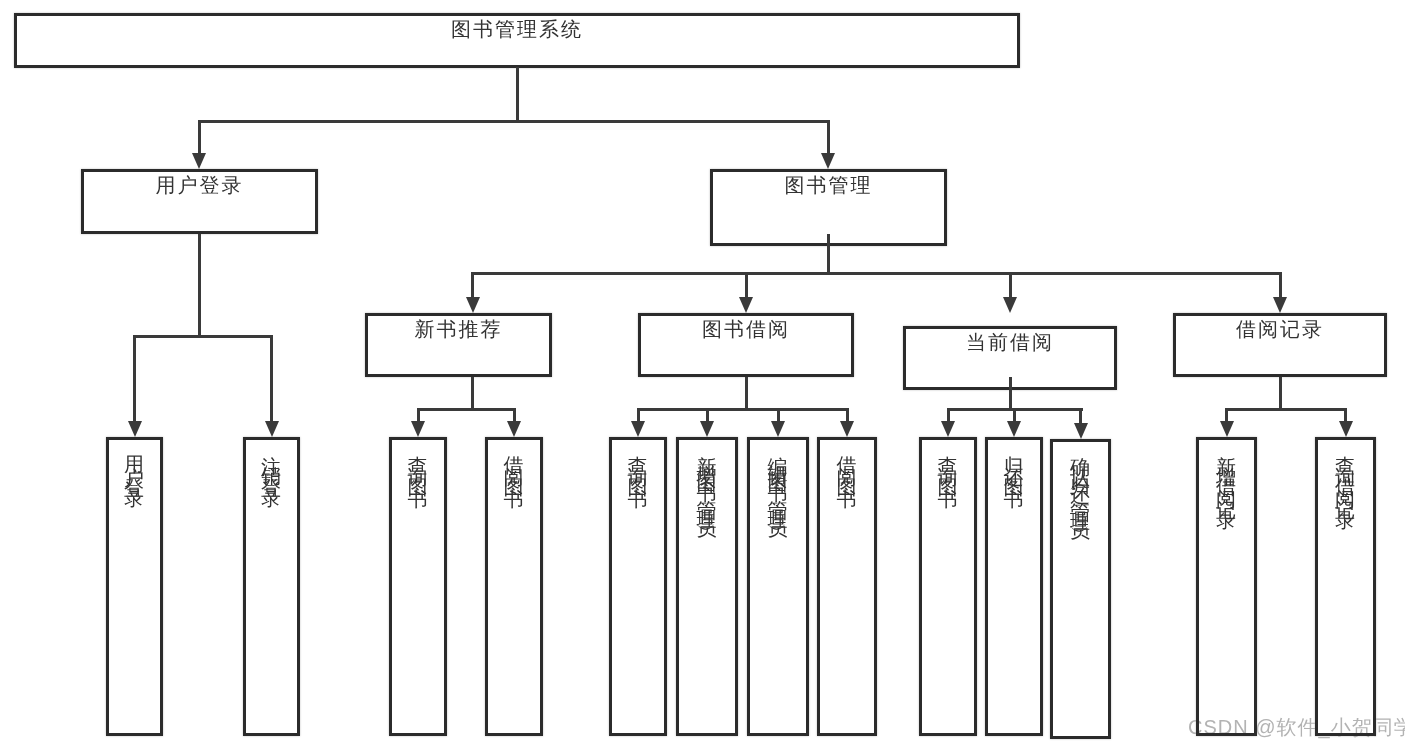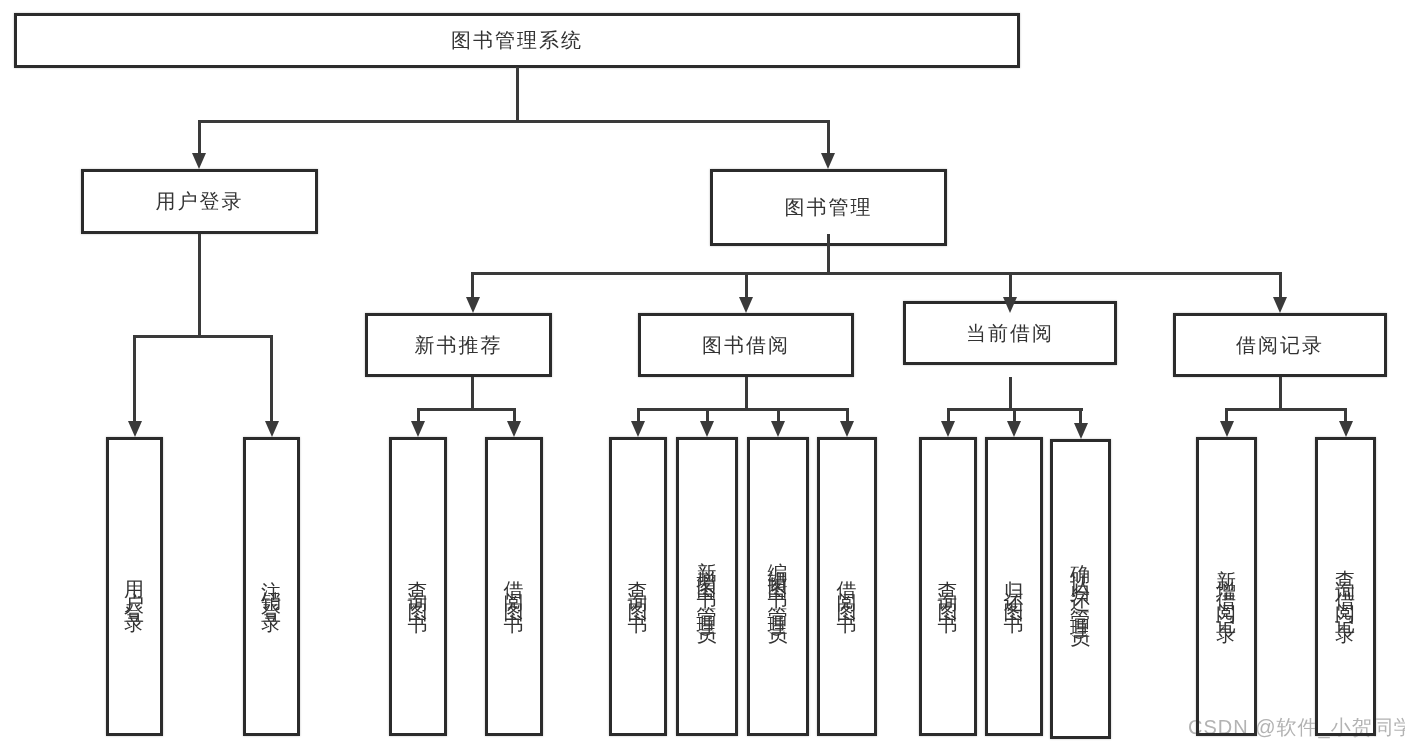--- a/index.html
+++ b/index.html
@@ -2,21 +2,21 @@
 <html><head>
 <meta charset="utf-8">
 <style>
   html,body{margin:0;padding:0;background:#fff;}
   .stage{
     position:relative;width:1405px;height:747px;background:#fff;overflow:hidden;
     font-family:"Liberation Sans","DejaVu Sans",sans-serif;color:#2f2f2f;
   }
   .node{
     position:absolute;box-sizing:border-box;background:#fff;
-    border:3px solid #2b2b2b;display:flex;align-items:center;justify-content:center;
+    border:3px solid #2b2b2b;display:flex;justify-content:center;
     box-shadow:0 0 2px rgba(0,0,0,.25);
   }
   .lbl{font-size:20px;letter-spacing:2px;color:#333;white-space:nowrap;}
   .vtext{
     writing-mode:vertical-rl;text-orientation:mixed;
     font-size:20px;letter-spacing:11px;color:#333;line-height:1;
   }
   .vl{position:absolute;width:3px;background:#3a3a3a;}
   .hl{position:absolute;height:3px;background:#3a3a3a;}
   .ar{position:absolute;width:0;height:0;
@@ -45,21 +45,21 @@
   </div>
 
   <div class="node" style="left:365px;top:313px;width:187px;height:64px">
     <span class="lbl">新书推荐</span>
   </div>
 
   <div class="node" style="left:638px;top:313px;width:216px;height:64px">
     <span class="lbl">图书借阅</span>
   </div>
 
-  <div class="node" style="left:903px;top:301px;width:214px;height:64px">
+  <div class="node" style="left:903px;top:326px;width:214px;height:64px">
     <span class="lbl">当前借阅</span>
   </div>
 
   <div class="node" style="left:1173px;top:313px;width:214px;height:64px">
     <span class="lbl">借阅记录</span>
   </div>
 
   <div class="node" style="left:106px;top:437px;width:57px;height:299px">
     <span class="vtext">用户登录</span>
   </div>

